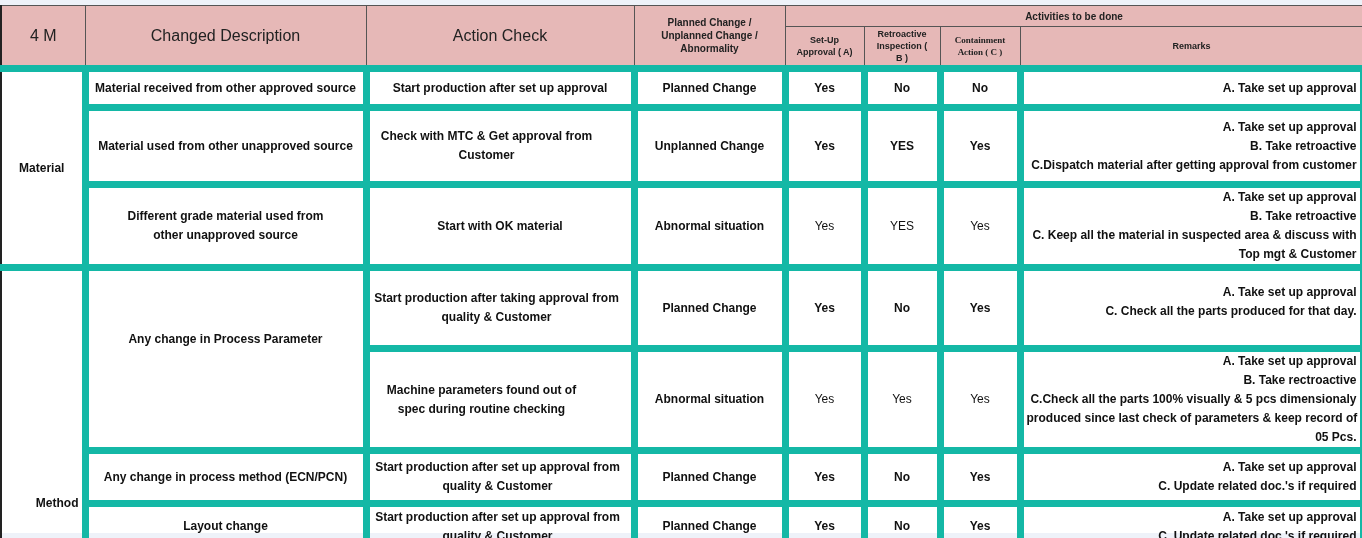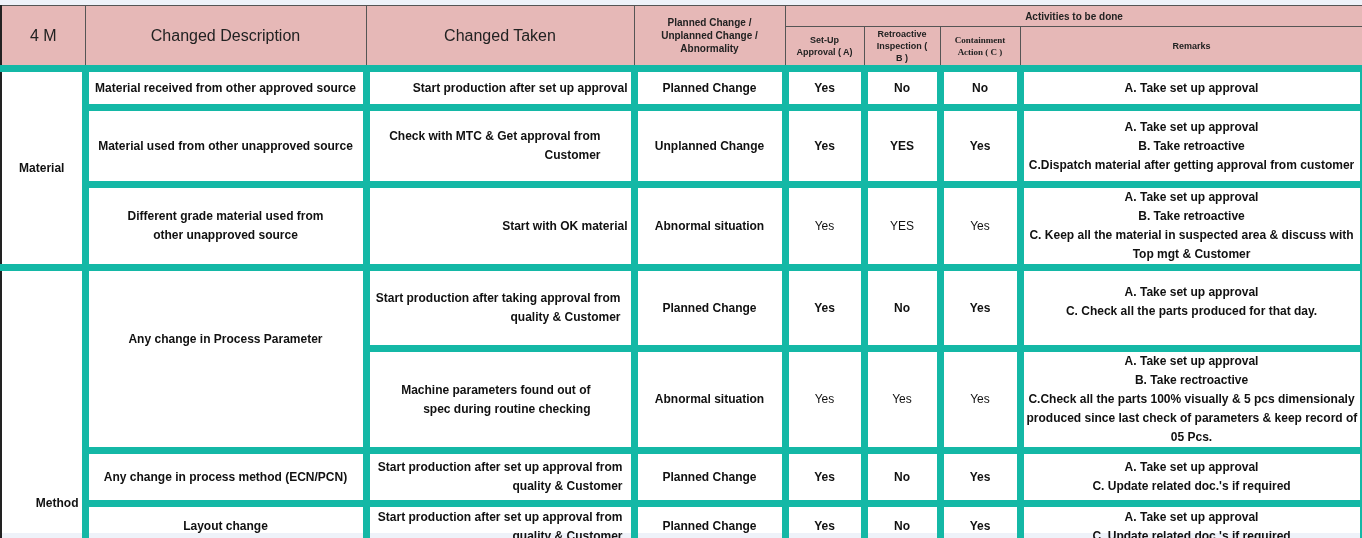--- a/index.html
+++ b/index.html
@@ -34,23 +34,23 @@
   th {
     background: #e6b8b7;
     color: #222;
     border: 1px solid #555;
     font-weight: normal;
   }
   th.big { font-size: 16px; }
   th.small { font-size: 9px; line-height: 12px; font-weight: bold; }
   th.mid { font-size: 10px; line-height: 13px; font-weight: bold; }
   th.activities { font-size: 10px; font-weight: bold; height: 20px; }
-  td.left { text-align: right; }
+  td.left { text-align: center; }
   td.normal { font-weight: normal; }
-  td.remarks { text-align: center; line-height: 19px; }
+  td.remarks { text-align: right; line-height: 19px; }
   td.cat { border-left: 2px solid #222; }
   .remark-line { display: block; white-space: nowrap; }
 </style>
 </head>
 <body>
 
 <div class="sheet">
 <table>
   <colgroup>
     <col style="width:84px">
@@ -59,21 +59,21 @@
     <col style="width:151px">
     <col style="width:79px">
     <col style="width:76px">
     <col style="width:80px">
     <col style="width:343px">
   </colgroup>
   <thead>
     <tr style="height:21px">
       <th rowspan="2" class="big">4 M</th>
       <th rowspan="2" class="big">Changed Description</th>
-      <th rowspan="2" class="big">Changed Taken</th>
+      <th rowspan="2" class="big">Action Check</th>
       <th rowspan="2" class="mid" style="padding:0 6px;">Planned Change / Unplanned Change / Abnormality</th>
       <th colspan="4" class="activities">Activities to be done</th>
     </tr>
     <tr style="height:42px">
       <th class="small" style="padding:0 10px;">Set-Up Approval ( A)</th>
       <th class="small" style="padding:0 8px;">Retroactive Inspection ( B )</th>
       <th class="small" style="padding:0 4px;font-family:Liberation Serif, serif;">Containment Action ( C )</th>
       <th class="small">Remarks</th>
     </tr>
   </thead>

